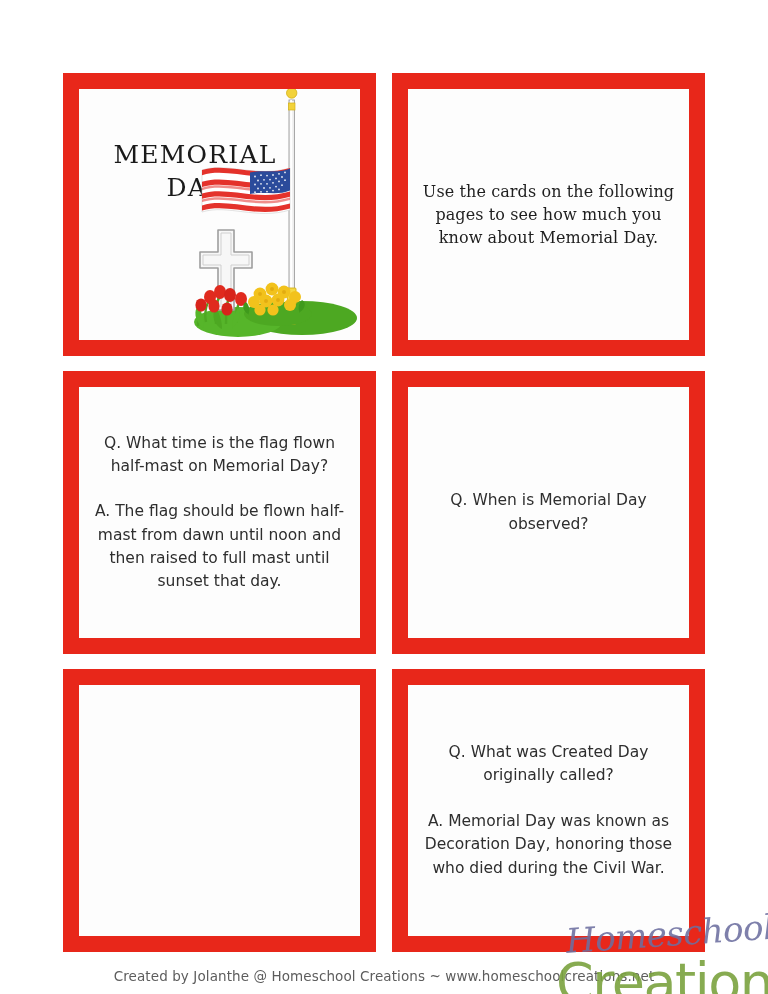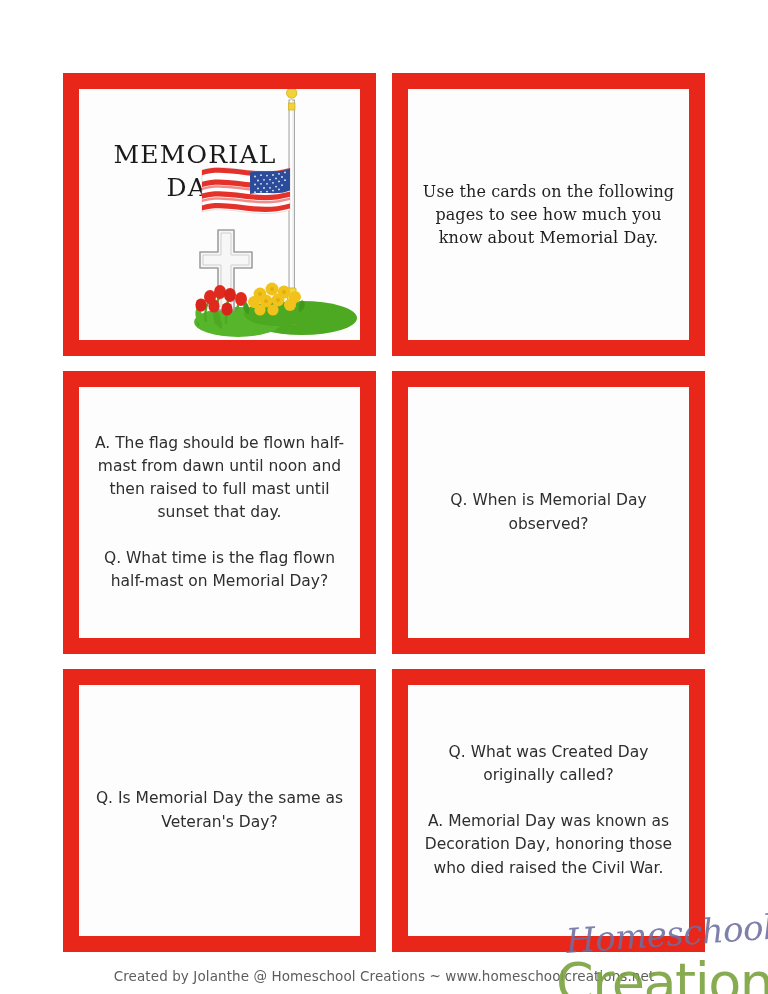--- a/index.html
+++ b/index.html
@@ -301,47 +301,46 @@
       <div class="card-inner">
         <div class="card-text">
           <p>Use the cards on the following pages to see how much you know about Memorial Day.</p>
         </div>
       </div>
     </div>
 
     <div class="card text-card">
       <div class="card-inner">
         <div class="card-text">
+          <p>Q. What time is the flag flown half-mast on Memorial Day?</p>
           <p>A. The flag should be flown half-mast from dawn until noon and then raised to full mast until sunset that day.</p>
-          <p>Q. What time is the flag flown half-mast on Memorial Day?</p>
         </div>
       </div>
     </div>
 
     <div class="card text-card">
       <div class="card-inner">
         <div class="card-text">
           <p>Q. When is Memorial Day observed?</p>
         </div>
       </div>
     </div>
 
     <div class="card text-card">
       <div class="card-inner">
         <div class="card-text">
-          <p>Q. Is Memorial Day the same as Veteran's Day?</p>
         </div>
       </div>
     </div>
 
     <div class="card text-card">
       <div class="card-inner">
         <div class="card-text">
           <p>Q. What was Created Day originally called?</p>
-          <p>A. Memorial Day was known as Decoration Day, honoring those who died raised the Civil War.</p>
+          <p>A. Memorial Day was known as Decoration Day, honoring those who died during the Civil War.</p>
         </div>
       </div>
     </div>
 
   </div>
 
   <div class="footer">Created by Jolanthe @ Homeschool Creations ~ www.homeschoolcreations.net</div>
 
   <div class="watermark">
     <div class="wm-line1">Homeschool</div>

